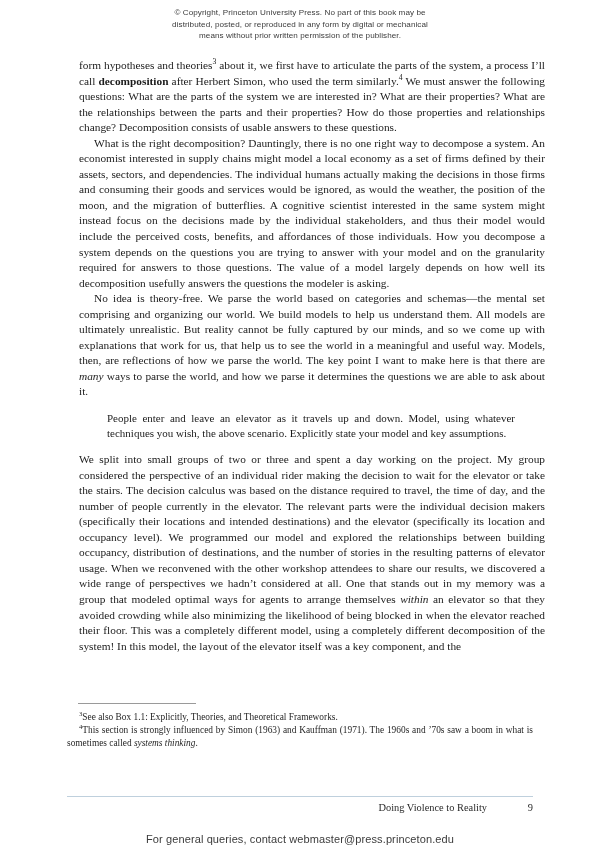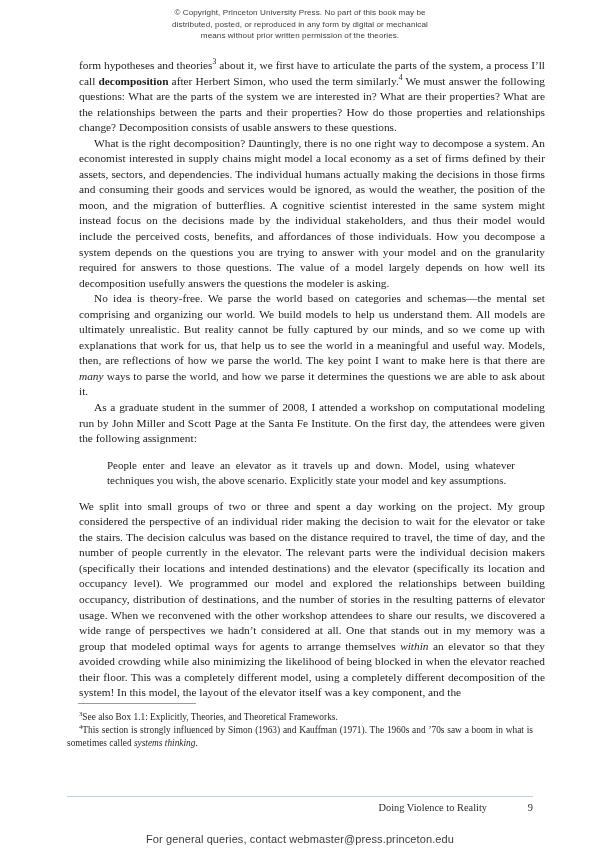--- a/index.html
+++ b/index.html
@@ -140,32 +140,31 @@
   }
 </style>
 </head>
 <body>
 
 <div class="page">
 
   <div class="copyright-stamp">
     <div>© Copyright, Princeton University Press. No part of this book may be</div>
     <div>distributed, posted, or reproduced in any form by digital or mechanical</div>
-    <div>means without prior written permission of the theories.</div>
+    <div>means without prior written permission of the publisher.</div>
   </div>
 
   <div class="content">
 
     <p class="body-par"><span>form hypotheses and theories</span><sup>3</sup><span> about it, we first have to articulate the parts of the system, a process I’ll call </span><b>decomposition</b><span> after Herbert Simon, who used the term similarly.</span><sup>4</sup><span> We must answer the following questions: What are the parts of the system we are interested in? What are their properties? What are the relationships between the parts and their properties? How do those properties and relationships change? Decomposition consists of usable answers to these questions.</span></p>
 
     <p class="body-par indent">What is the right decomposition? Dauntingly, there is no one right way to decompose a system. An economist interested in supply chains might model a local economy as a set of firms defined by their assets, sectors, and dependencies. The individual humans actually making the decisions in those firms and consuming their goods and services would be ignored, as would the weather, the position of the moon, and the migration of butterflies. A cognitive scientist interested in the same system might instead focus on the decisions made by the individual stakeholders, and thus their model would include the perceived costs, benefits, and affordances of those individuals. How you decompose a system depends on the questions you are trying to answer with your model and on the granularity required for answers to those questions. The value of a model largely depends on how well its decomposition usefully answers the questions the modeler is asking.</p>
 
     <p class="body-par indent"><span>No idea is theory-free. We parse the world based on categories and schemas—the mental set comprising and organizing our world. We build models to help us understand them. All models are ultimately unrealistic. But reality cannot be fully captured by our minds, and so we come up with explanations that work for us, that help us to see the world in a meaningful and useful way. Models, then, are reflections of how we parse the world. The key point I want to make here is that there are </span><i>many</i><span> ways to parse the world, and how we parse it determines the questions we are able to ask about it.</span></p>
 
-    <p class="body-par indent">As a graduate student in the summer of 2008, I attended a workshop on computational modeling run by John Miller and Scott Page at the Santa Fe Institute. On the first day, the attendees were given the following assignment:</p>
 
     <div class="blockquote">
       <p>People enter and leave an elevator as it travels up and down. Model, using whatever techniques you wish, the above scenario. Explicitly state your model and key assumptions.</p>
     </div>
 
     <p class="body-par"><span>We split into small groups of two or three and spent a day working on the project. My group considered the perspective of an individual rider making the decision to wait for the elevator or take the stairs. The decision calculus was based on the distance required to travel, the time of day, and the number of people currently in the elevator. The relevant parts were the individual decision makers (specifically their locations and intended destinations) and the elevator (specifically its location and occupancy level). We programmed our model and explored the relationships between building occupancy, distribution of destinations, and the number of stories in the resulting patterns of elevator usage. When we reconvened with the other workshop attendees to share our results, we discovered a wide range of perspectives we hadn’t considered at all. One that stands out in my memory was a group that modeled optimal ways for agents to arrange themselves </span><i>within</i><span> an elevator so that they avoided crowding while also minimizing the likelihood of being blocked in when the elevator reached their floor. This was a completely different model, using a completely different decomposition of the system! In this model, the layout of the elevator itself was a key component, and the</span></p>
 
   </div>
 
   <div class="footnote-area">

